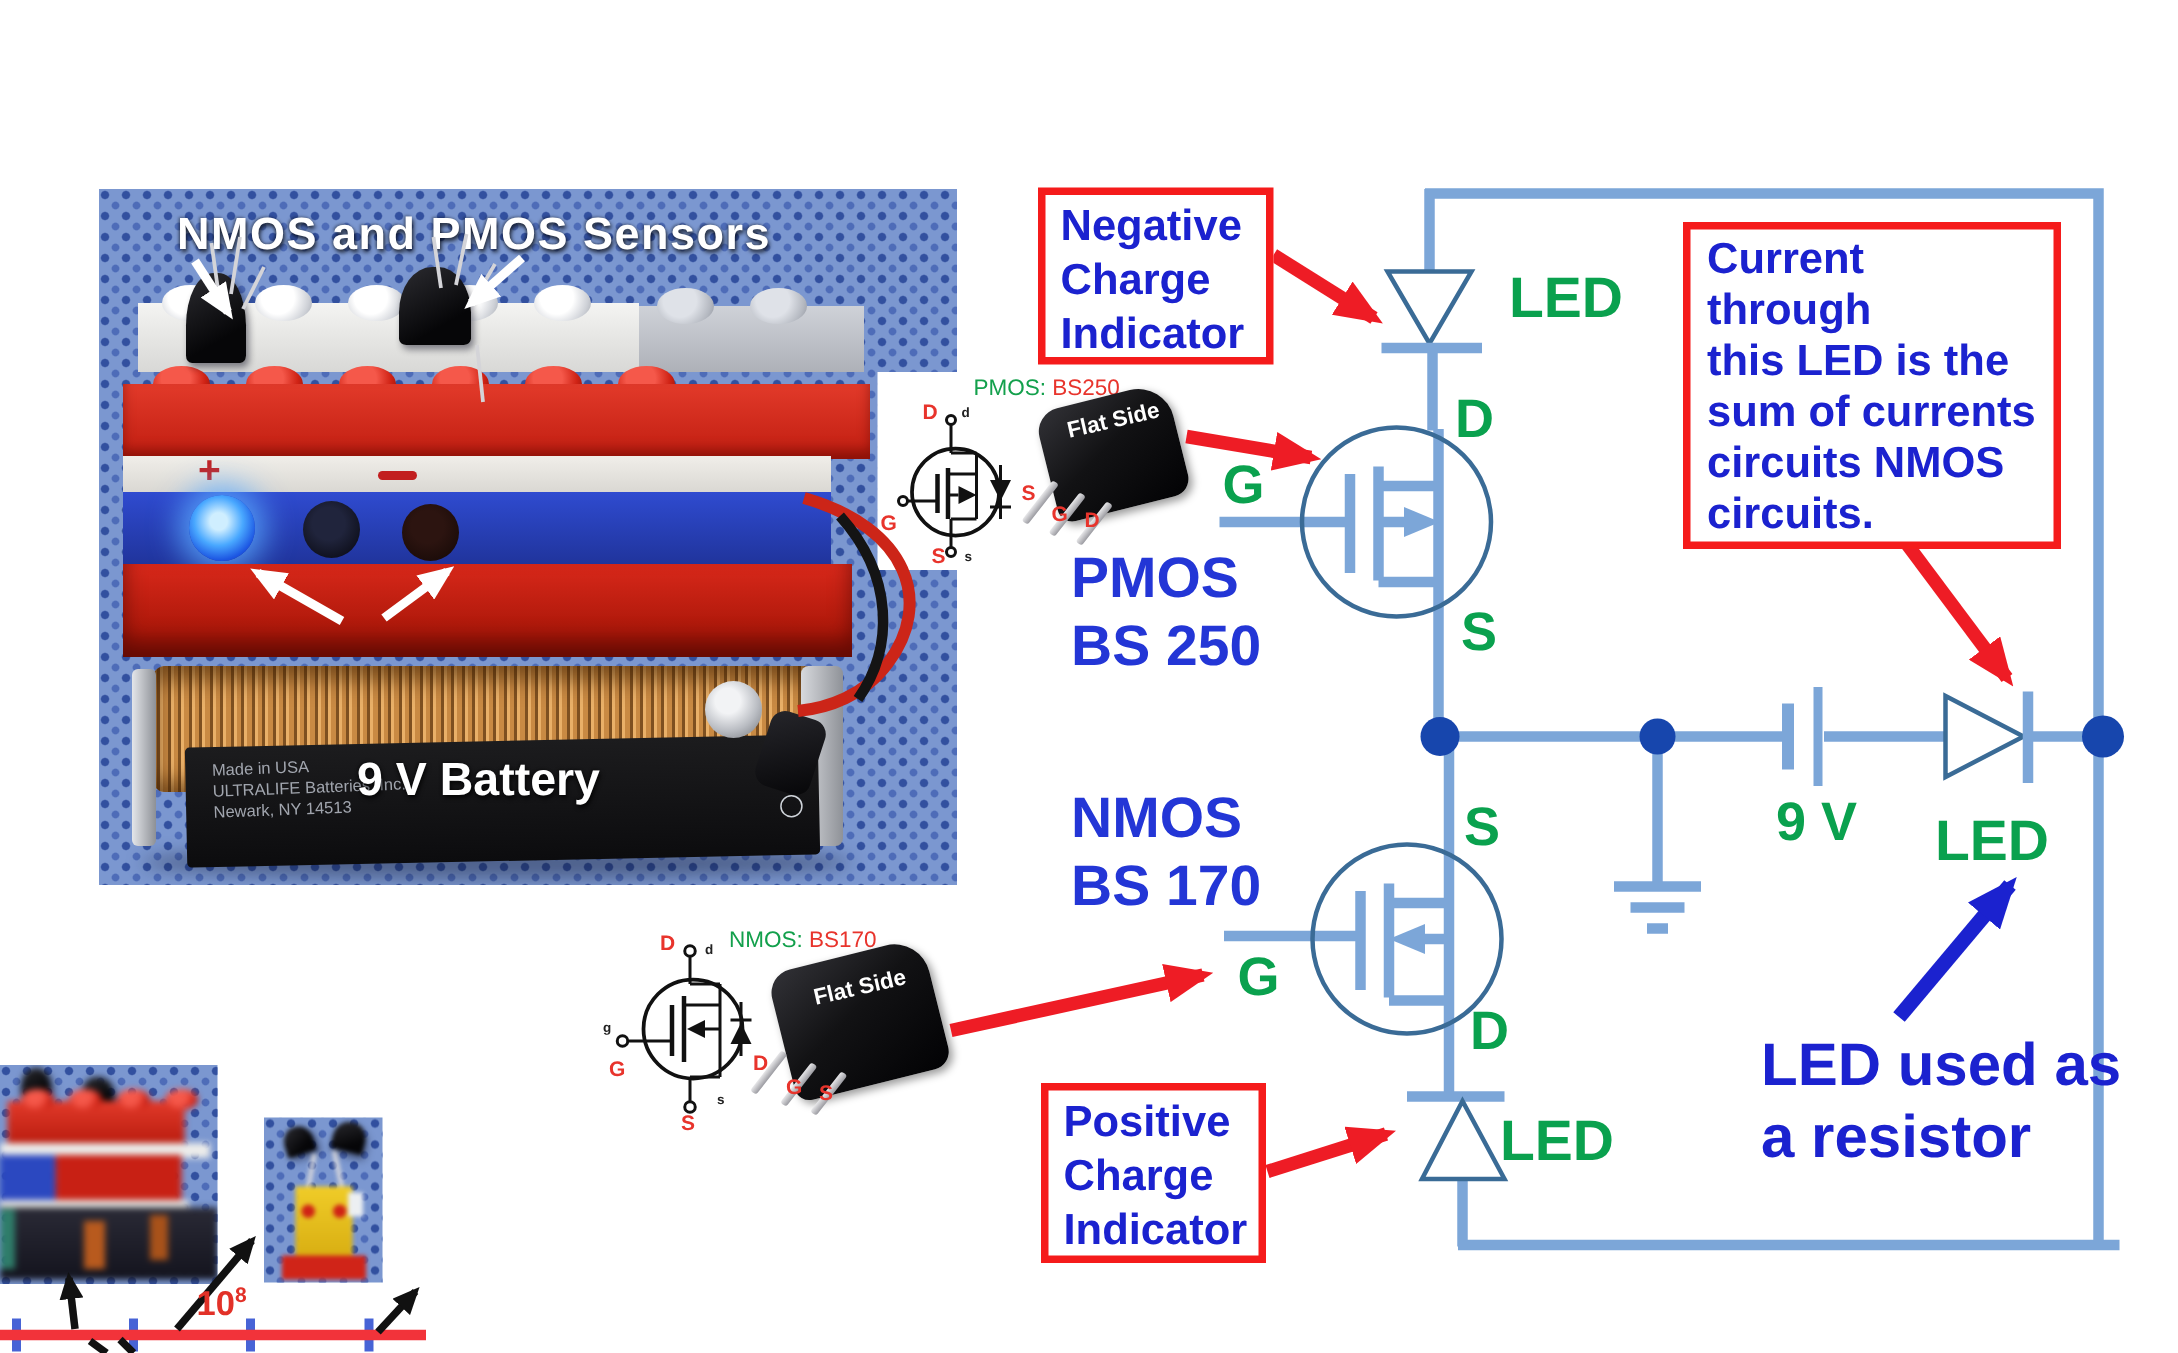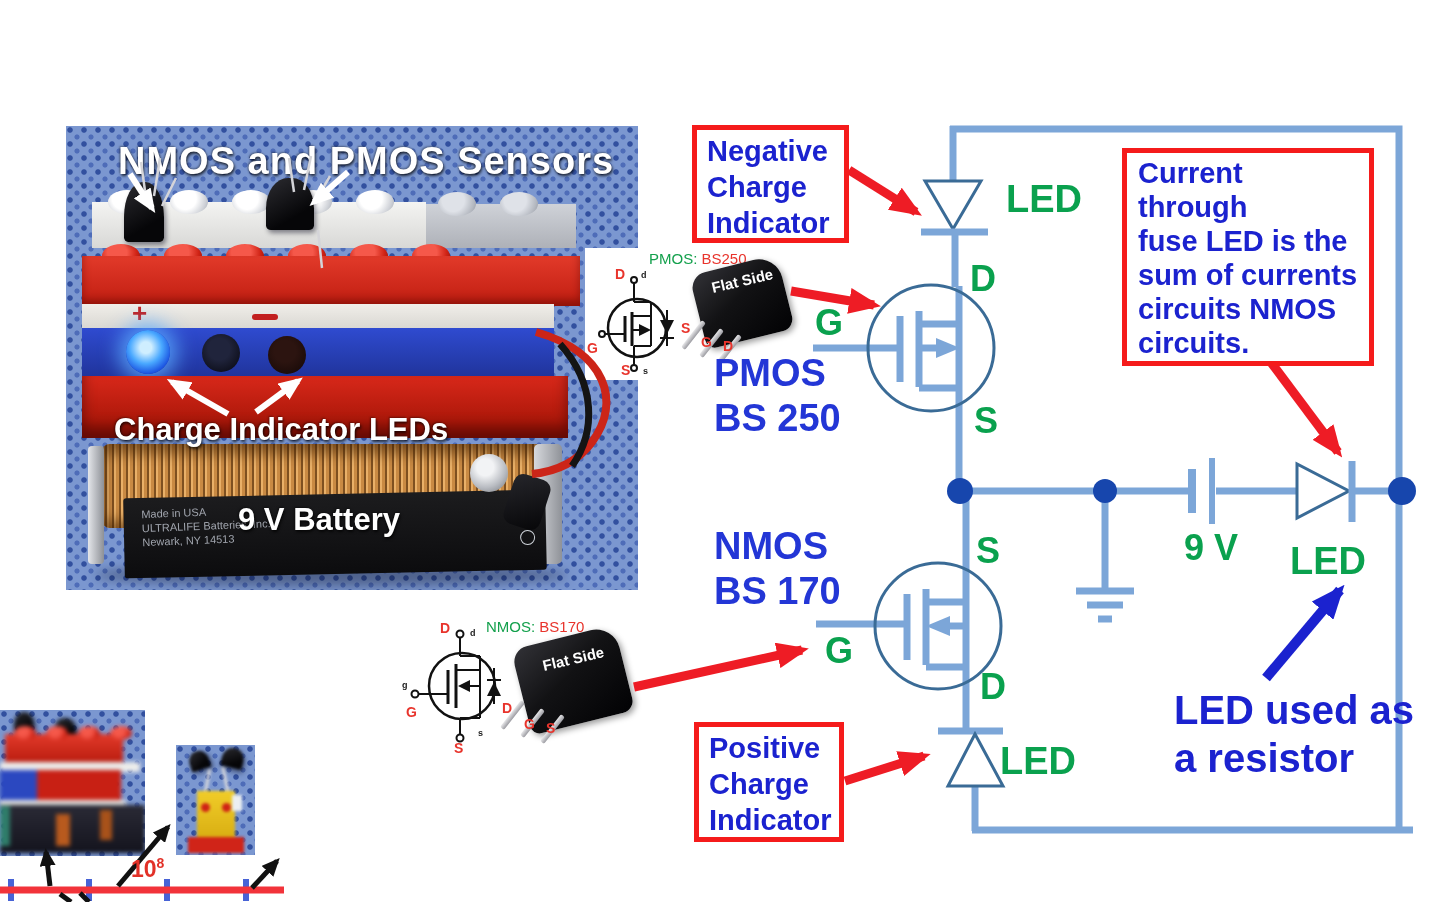--- a/index.html
+++ b/index.html
@@ -115,22 +115,21 @@
         <div>Newark, NY 14513</div>
       </div>
       <div class="abs" style="left:396px;top:40px;width:13px;height:13px;border:1.5px solid #cfd4da;border-radius:50%;"></div>
     </div>
 
     <div class="abs" style="left:404px;top:328px;width:38px;height:38px;border-radius:50%;
                 background:radial-gradient(circle at 40% 35%, #f2f3f5 0 25%, #b9bcc2 60%, #6f7278 100%);"></div>
     <div class="abs" style="left:442px;top:350px;width:38px;height:52px;border-radius:10px;transform:rotate(18deg);
                 background:linear-gradient(150deg,#26262b,#060608);"></div>
 
-    <div class="wlabel" style="left:52px;top:14px;font-size:38px;letter-spacing:1px;">NMOS  and   PMOS  Sensors</div>
-    <div class="wlabel" style="left:48px;top:286px;font-size:31px;">Charge Indicator LEDs</div>
+    <div class="wlabel" style="left:52px;top:14px;font-size:30px;letter-spacing:1px;">NMOS  and   PMOS  Sensors</div>
     <div class="wlabel" style="left:172px;top:376px;font-size:31px;">9 V Battery</div>
   </div>
 
   <div id="photo-2" class="abs fabric">
     <div class="blur2 abs" style="left:0;top:0;width:145px;height:146px;">
       <div class="transistor" style="left:14px;top:2px;width:20px;height:22px;"></div>
       <div class="transistor" style="left:54px;top:8px;width:22px;height:22px;"></div>
       <div class="brick" style="left:5px;top:24px;width:118px;height:30px;background:linear-gradient(180deg,#e23a2a,#b81b0e);"></div>
       <div class="stud-row stud-r" style="left:14px;top:16px;gap:10px;">
           <i style="width:22px;height:14px;"></i>
@@ -363,37 +362,37 @@
     <div class="glabel" style="left:970px;top:258px;">D</div>
     <div class="glabel" style="left:815px;top:302px;">G</div>
     <div class="glabel" style="left:974px;top:400px;">S</div>
     <div class="glabel" style="left:976px;top:530px;">S</div>
     <div class="glabel" style="left:825px;top:630px;">G</div>
     <div class="glabel" style="left:980px;top:666px;">D</div>
     <div class="glabel" style="left:1000px;top:740px;font-size:38px;">LED</div>
     <div class="glabel" style="left:1184px;top:527px;">9 V</div>
     <div class="glabel" style="left:1290px;top:540px;font-size:38px;">LED</div>
 
-    <div class="blabel" style="left:714px;top:351px;">
+    <div class="blabel" style="left:714px;top:364px;">
       <div>PMOS</div>
       <div>BS 250</div>
     </div>
     <div class="blabel" style="left:714px;top:524px;">
       <div>NMOS</div>
       <div>BS 170</div>
     </div>
 
     <div class="callout" id="box-negative" style="left:692px;top:125px;width:157px;height:118px;">
       <div>Negative</div>
       <div>Charge</div>
       <div>Indicator</div>
     </div>
     <div class="callout" id="box-current" style="left:1122px;top:148px;width:252px;height:218px;">
       <div>Current through</div>
-      <div>fuse LED is the</div>
+      <div>this LED is the</div>
       <div>sum of currents</div>
       <div>circuits NMOS</div>
       <div>circuits.</div>
     </div>
     <div class="callout" id="box-positive" style="left:694px;top:722px;width:150px;height:120px;">
       <div>Positive</div>
       <div>Charge</div>
       <div>Indicator</div>
     </div>
 

